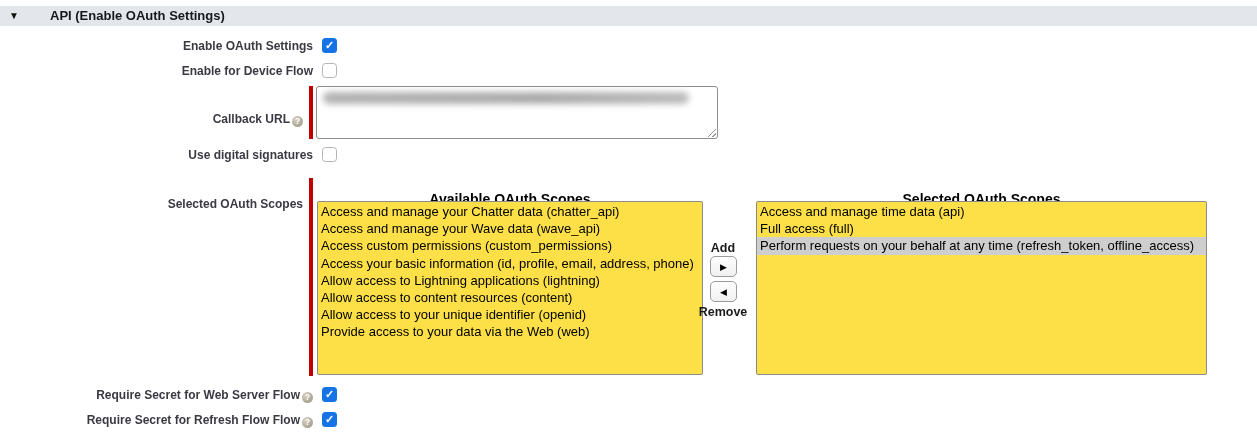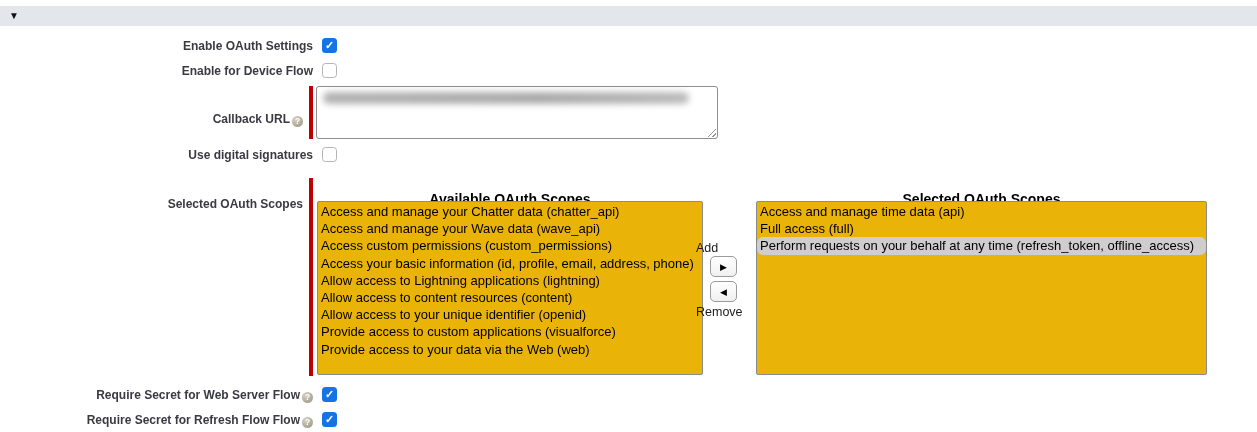--- a/index.html
+++ b/index.html
@@ -40,38 +40,39 @@
     background:linear-gradient(90deg,#9a9a9a,#8f8f8f 60%,#a5a5a5);border-radius:7px;
     filter:blur(3px);opacity:.75;}
   .resize-handle{position:absolute;right:1px;bottom:1px;width:11px;height:11px;
     background:repeating-linear-gradient(-45deg,transparent 0 2px,#999 2px 3px);
     clip-path:polygon(100% 0,100% 100%,0 100%);cursor:nwse-resize;}
 
   
   .col-header{position:absolute;top:192px;font-weight:bold;font-size:14px;
     color:#000;text-align:center;line-height:15px;}
   .listbox{position:absolute;top:201px;height:174px;border:1px solid #8b8b8b;
-    border-radius:2px;background:#eab308;overflow:hidden;padding-top:1px;cursor:default;}
+    border-radius:2px;background:#fde047;overflow:hidden;padding-top:1px;cursor:default;}
   .scope-row{height:17.2px;line-height:17.2px;padding:0 2px 0 3px;font-size:13px;
     color:#000;white-space:nowrap;overflow:hidden;}
-  .scope-row.selected{background:var(--selection-gray,#cecece);border-radius:6px;}
+  .scope-row.selected{background:var(--selection-gray,#cecece);}
 
-  .btn-caption{position:absolute;width:54px;left:696px;text-align:left;
-    font-size:12.5px;color:#1a1a1a;line-height:14px;}
+  .btn-caption{position:absolute;width:54px;left:696px;text-align:center;
+    font-size:12.5px;color:#1a1a1a;line-height:14px;font-weight:bold;}
   .arrow-btn{position:absolute;left:710px;width:27px;height:21px;
     border:1px solid #9b9b9b;border-radius:5px;background:linear-gradient(#ffffff,#f0f0f0);
     display:flex;align-items:center;justify-content:center;font-size:9px;color:#000;cursor:pointer;}
 </style>
 </head>
 <body>
 
 <div class="screen">
 
   <div class="section-header">
     <span class="tri">▼</span>
+    <span class="section-title">API (Enable OAuth Settings)</span>
   </div>
 
   <div class="frm-label" style="top:39px">Enable OAuth Settings</div>
   <div class="cb checked" style="left:322px;top:38px">
     <span class="cb-glyph">✓</span>
   </div>
 
   <div class="frm-label" style="top:64px">Enable for Device Flow</div>
   <div class="cb" style="left:322px;top:63px">
     
@@ -99,21 +100,20 @@
 
   <div class="listbox" style="left:317px;width:386px">
 
   <div class="scope-row">Access and manage your Chatter data (chatter_api)</div>
       <div class="scope-row">Access and manage your Wave data (wave_api)</div>
       <div class="scope-row">Access custom permissions (custom_permissions)</div>
       <div class="scope-row">Access your basic information (id, profile, email, address, phone)</div>
       <div class="scope-row">Allow access to Lightning applications (lightning)</div>
       <div class="scope-row">Allow access to content resources (content)</div>
       <div class="scope-row">Allow access to your unique identifier (openid)</div>
-      <div class="scope-row">Provide access to custom applications (visualforce)</div>
       <div class="scope-row">Provide access to your data via the Web (web)</div>
     </div>
 
   <div class="btn-caption" style="top:241px">Add</div>
   <div class="arrow-btn" style="top:256px">
     <span>▶</span>
   </div>
   <div class="arrow-btn" style="top:281px">
     <span>◀</span>
   </div>

